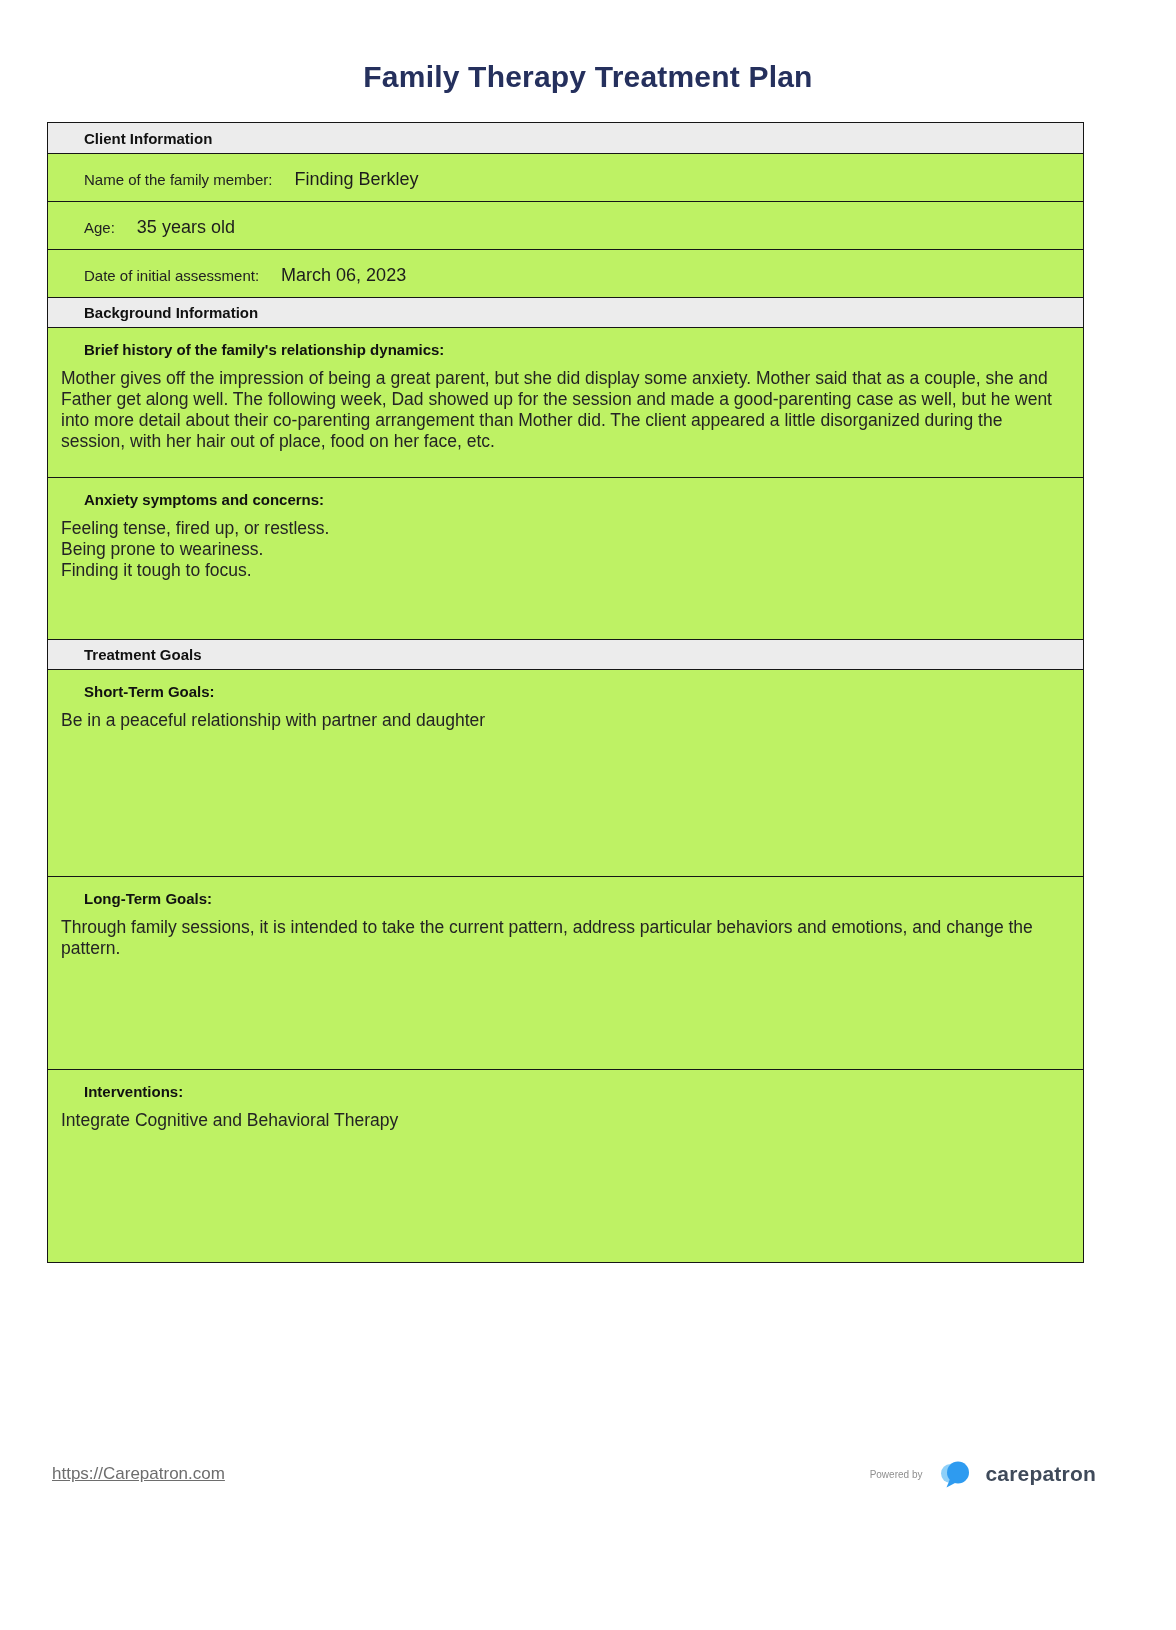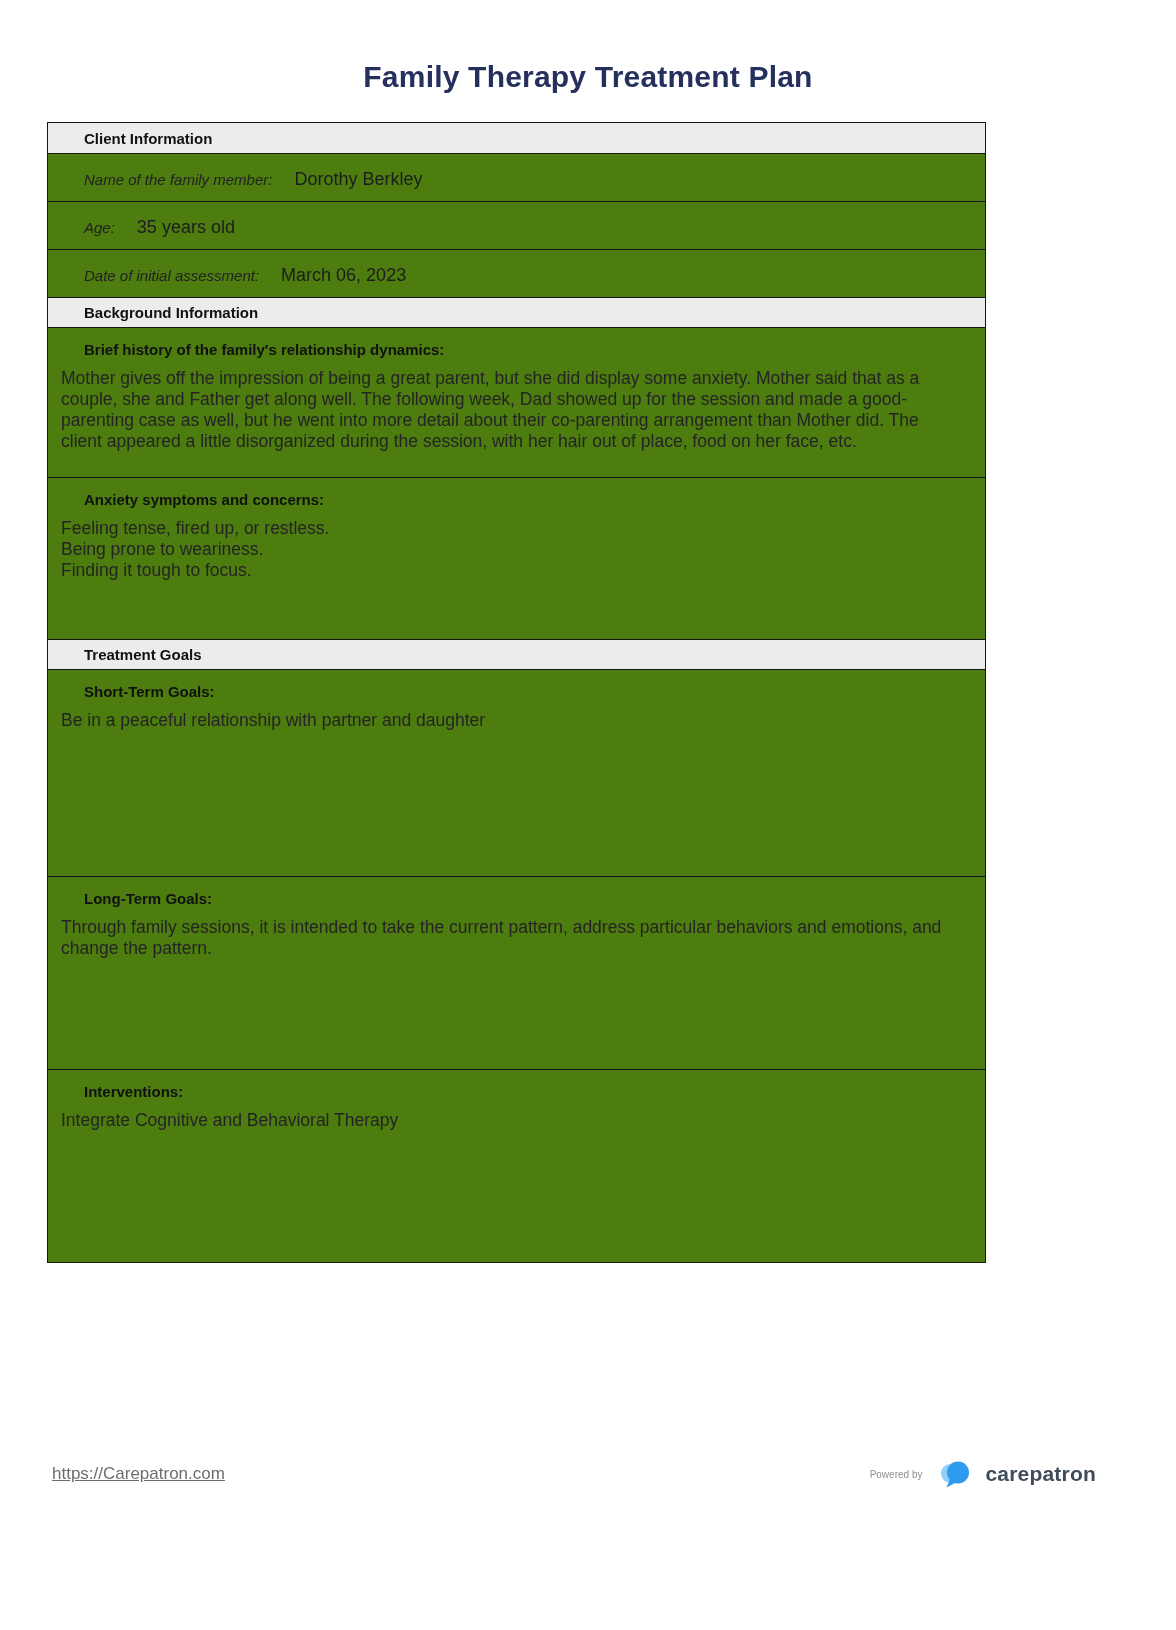--- a/index.html
+++ b/index.html
@@ -7,39 +7,39 @@
   body { font-family:"Liberation Sans", sans-serif; color:#222; }
   .page { position:relative; width:1176px; height:1630px; margin:0 auto; background:#fff; overflow:hidden; }
 
   .title {
     position:absolute; top:60px; left:0; width:100%;
     text-align:center; font-size:30px; font-weight:bold; color:#25305d;
     letter-spacing:0.2px;
   }
 
   .form-table {
-    position:absolute; top:122px; left:47px; width:939px;
-    border:1.5px solid #161616; background:#4d7c0f;
+    position:absolute; top:122px; left:47px; width:1037px;
+    border:1.5px solid #161616; background:#bef264;
   }
   .row { border-top:1px solid #161616; }
   .row.first { border-top:none; }
 
   .section-header {
     height:30px; background:#ececec;
     display:flex; align-items:center;
     padding-left:36px;
     font-size:15px; font-weight:bold; color:#111;
   }
 
   .field-row {
     height:48px;
     display:flex; align-items:baseline;
     padding-left:36px; padding-top:15px;
   }
-  .field-label { font-size:15px; color:#222;font-style:italic; }
+  .field-label { font-size:15px; color:#222; }
   .field-value { font-size:18px; color:#1d1d1d; margin-left:22px; }
 
   .content-cell { padding:13px 22px 0 13px; }
   .content-heading {
     font-size:15px; font-weight:bold; color:#111;
     padding-left:23px; margin-bottom:10px;
   }
   .content-body {
     font-size:17.5px; line-height:1.2; color:#242424;
     white-space:pre-line;
@@ -71,21 +71,21 @@
 <div class="page">
 
   <h1 class="title">Family Therapy Treatment Plan</h1>
 
   <div class="form-table">
 
     <div class="row first section-header">Client Information</div>
 
     <div class="row field-row">
       <span class="field-label">Name of the family member:</span>
-      <span class="field-value">Dorothy Berkley</span>
+      <span class="field-value">Finding Berkley</span>
     </div>
 
     <div class="row field-row">
       <span class="field-label">Age:</span>
       <span class="field-value">35 years old</span>
     </div>
 
     <div class="row field-row">
       <span class="field-label">Date of initial assessment:</span>
       <span class="field-value">March 06, 2023</span>

